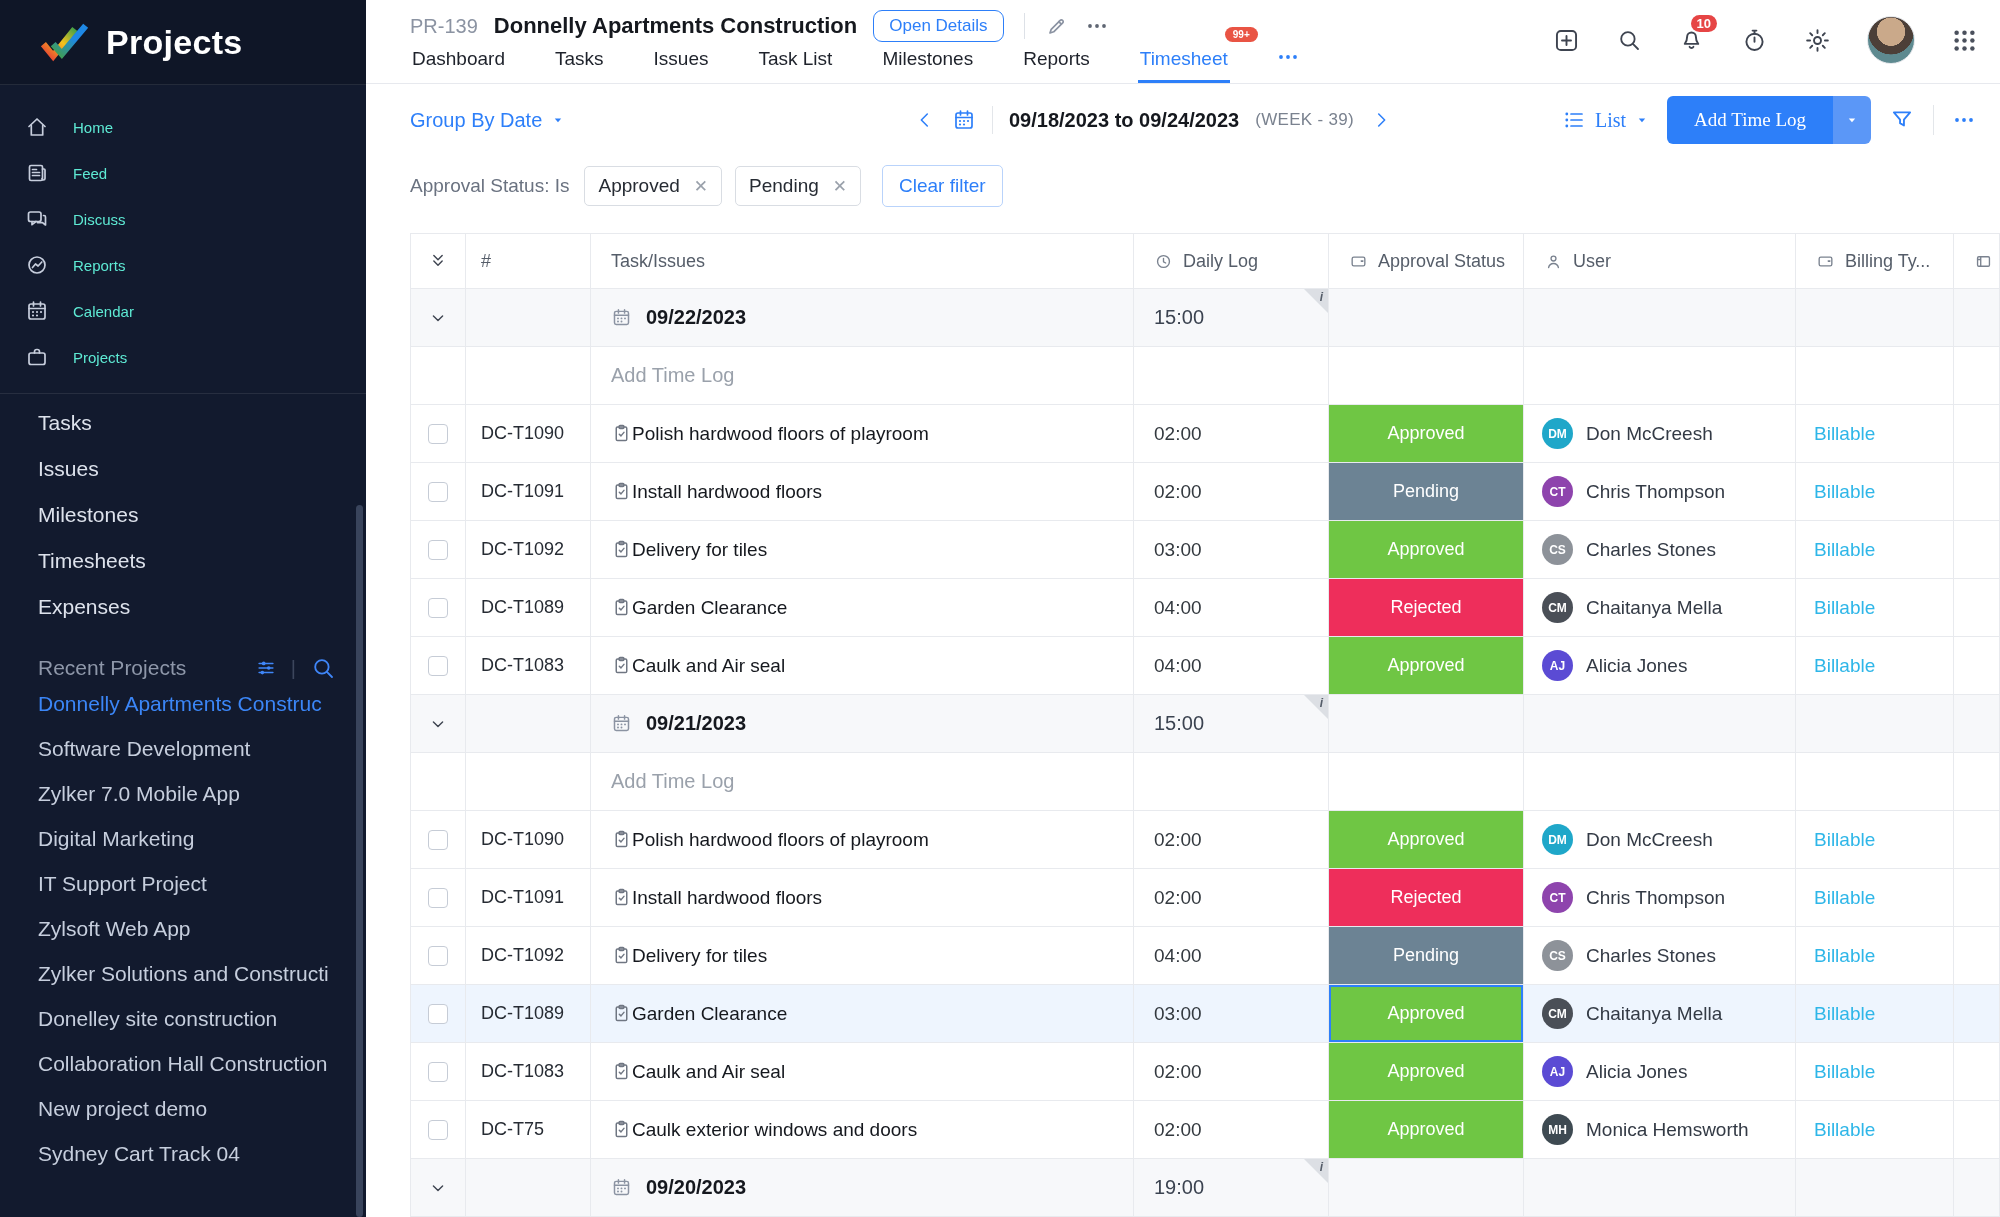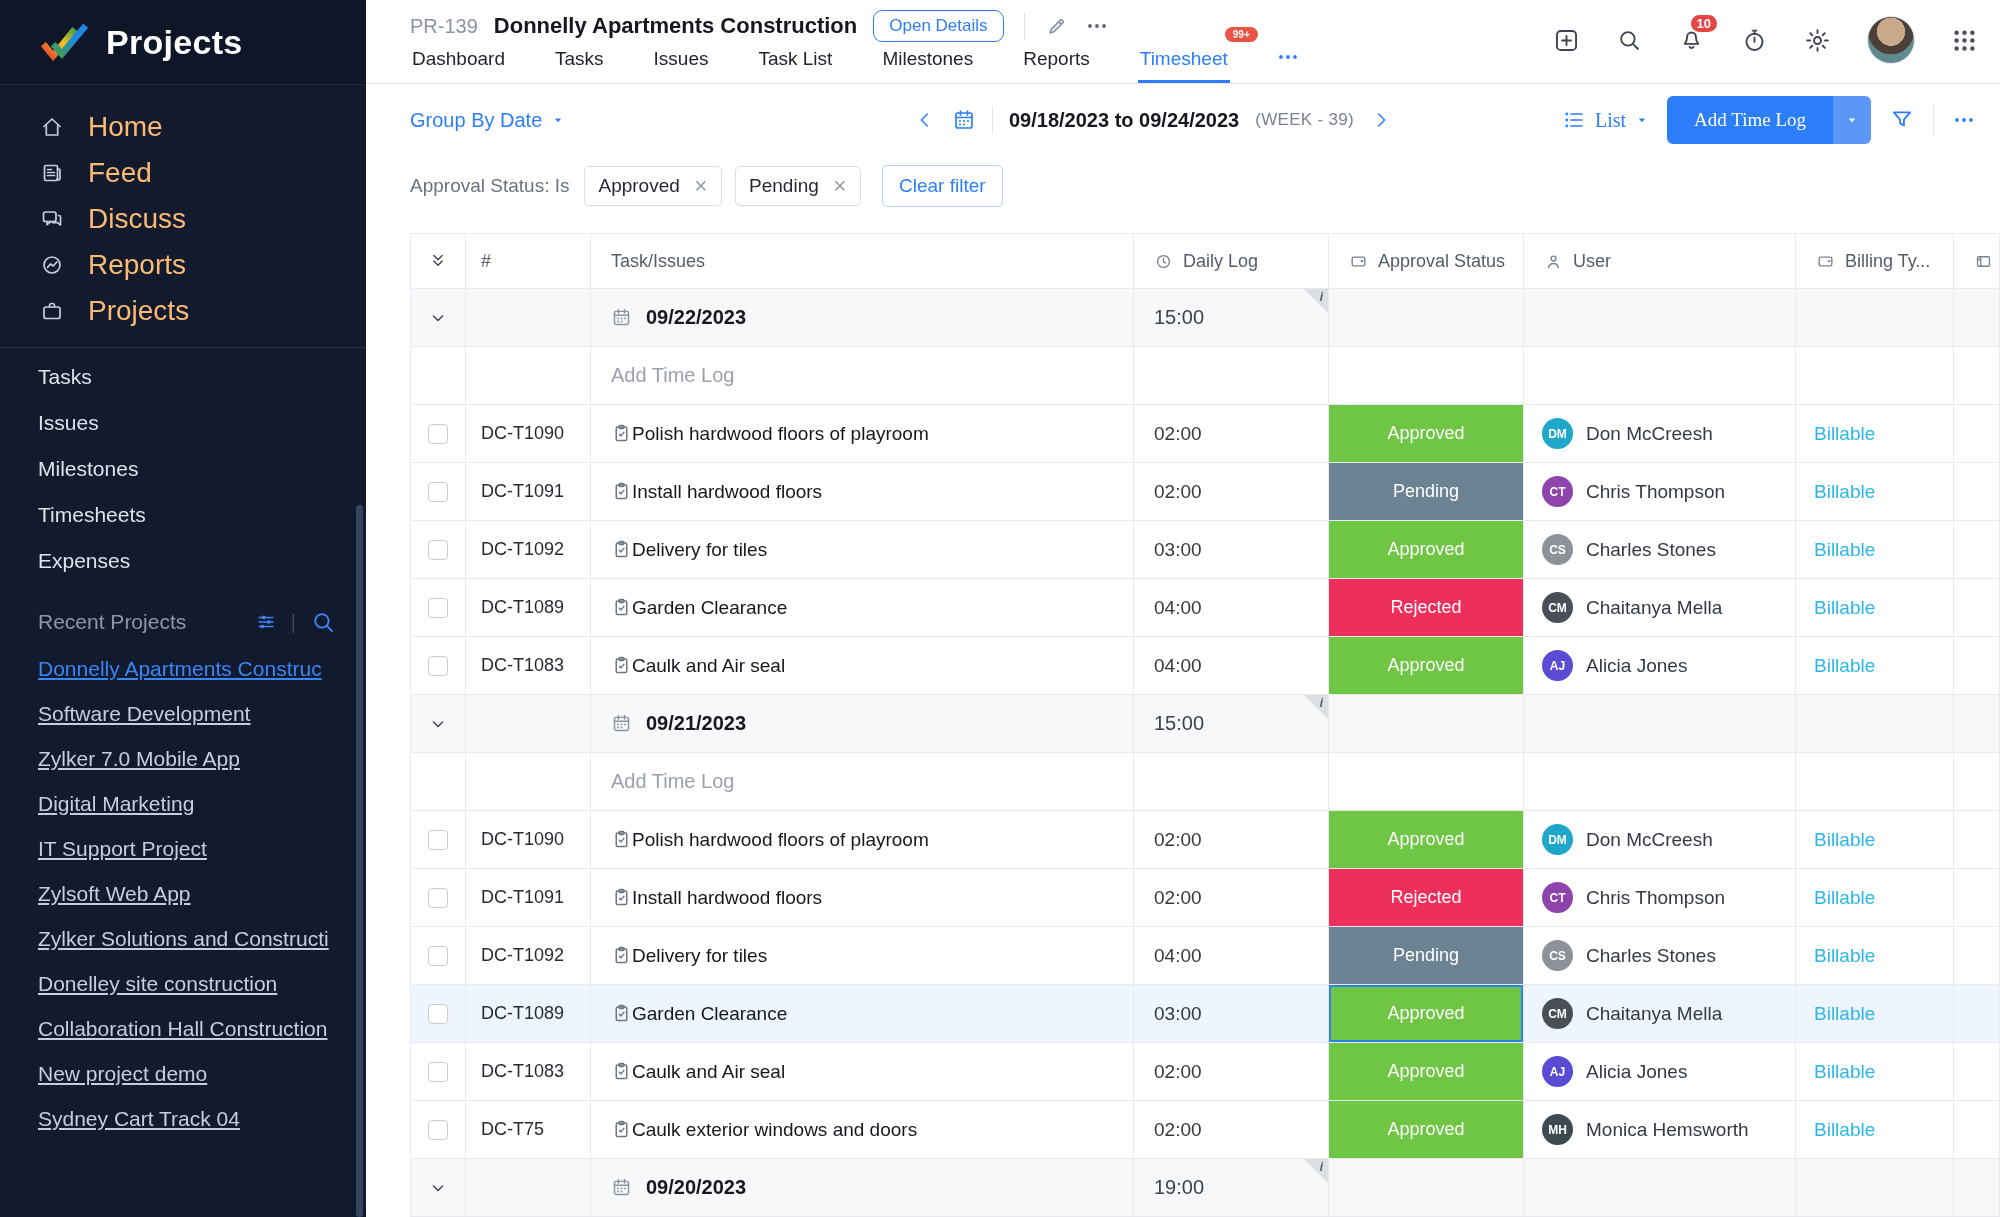--- a/index.html
+++ b/index.html
@@ -9,33 +9,33 @@
   .i { display:inline-flex; align-items:center; justify-content:center; flex:none; }
 
   
   .sidebar { position:absolute; left:0; top:0; width:366px; height:1217px;
     background:#121a2e; color:#dfe3ec; overflow:hidden; }
   .logo-band { height:85px; display:flex; align-items:center; gap:16px;
     padding-left:38px; border-bottom:1px solid rgba(255,255,255,.09); background:#0f1627; }
   .logo-text { color:#fff; font-size:34px; font-weight:bold; letter-spacing:.3px; }
   .side-menu { padding-top:19px; }
   .side-item { height:46px; display:flex; align-items:center; gap:24px;
-    padding-left:40px; font-size:28px; color:#fdba74; cursor:pointer; }
+    padding-left:25px; font-size:15px; color:#5eead4; cursor:pointer; }
   .side-item .i { color:#c7cedd; }
   .side-divider { border-top:1px solid rgba(255,255,255,.09); margin:13px 0 6px 0; }
   .overview-row { height:46px; display:flex; align-items:center; justify-content:space-between;
     padding:0 34px 0 38px; color:#98a1b4; font-size:21px; }
   .sub-item { height:46px; display:flex; align-items:center; padding-left:38px;
     font-size:21px; color:#dde2ec; cursor:pointer; }
   .recent-row { height:48px; margin-top:14px; display:flex; align-items:center;
     padding:0 30px 0 38px; color:#8e97a9; font-size:21px; }
   .recent-icons { margin-left:auto; display:flex; align-items:center; gap:14px; color:#3f86f8; }
   .recent-sep { color:#3c465c; font-size:20px; }
-  .proj-item { height:45px; display:flex; align-items:center; padding-left:38px;
-    font-size:21px; color:#c6cedd; white-space:nowrap; overflow:hidden; cursor:pointer;text-decoration:underline; }
+  .proj-item { height:45px; display:flex; padding-left:38px;
+    font-size:21px; color:#c6cedd; white-space:nowrap; overflow:hidden; cursor:pointer; }
   .proj-item.active { color:#3b86f7; }
   .side-scrollbar { position:absolute; right:3px; top:505px; width:7px; height:712px;
     background:#39445c; border-radius:4px; }
 
   
   .main { position:absolute; left:366px; top:0; width:1634px; height:1217px; background:#fff; }
 
   .topbar { height:84px; border-bottom:1px solid #e7e9ee; position:relative; padding-left:44px; }
   .title-row { display:flex; align-items:center; gap:16px; padding-top:10px; height:42px; }
   .proj-id { color:#8b93a2; font-size:20px; }
@@ -183,20 +183,30 @@
           <svg width="24" height="24" viewBox="0 0 24 24" fill="none" stroke="currentColor" stroke-width="1.7" stroke-linecap="round" stroke-linejoin="round">
             <circle cx="12" cy="12" r="8"></circle>
             <path d="M7.5 14.5l3-3.5 2.6 2L16.8 9"></path>
           </svg>
         </span>
      <span>Reports</span>
       </div>
       <div class="side-item">
      <span class="i">
           <svg width="24" height="24" viewBox="0 0 24 24" fill="none" stroke="currentColor" stroke-width="1.7" stroke-linecap="round" stroke-linejoin="round">
+            <rect x="4" y="5" width="16" height="15" rx="2"></rect>
+            <path d="M8.5 3v4M15.5 3v4M4 9.5h16"></path>
+            <path d="M8 13h.01M12 13h.01M16 13h.01M8 16.5h.01M12 16.5h.01" stroke-width="2.2"></path>
+          </svg>
+        </span>
+     <span>Calendar</span>
+      </div>
+      <div class="side-item">
+     <span class="i">
+          <svg width="24" height="24" viewBox="0 0 24 24" fill="none" stroke="currentColor" stroke-width="1.7" stroke-linecap="round" stroke-linejoin="round">
             <rect x="4" y="8" width="16" height="11.5" rx="2"></rect>
             <path d="M9.5 8V6.8A2.3 2.3 0 0 1 11.8 4.5h.4a2.3 2.3 0 0 1 2.3 2.3V8"></path>
           </svg>
         </span>
      <span>Projects</span>
       </div>
     </div>
   <div class="side-divider"></div>
   <div id="overview-items">
       <div class="sub-item">

